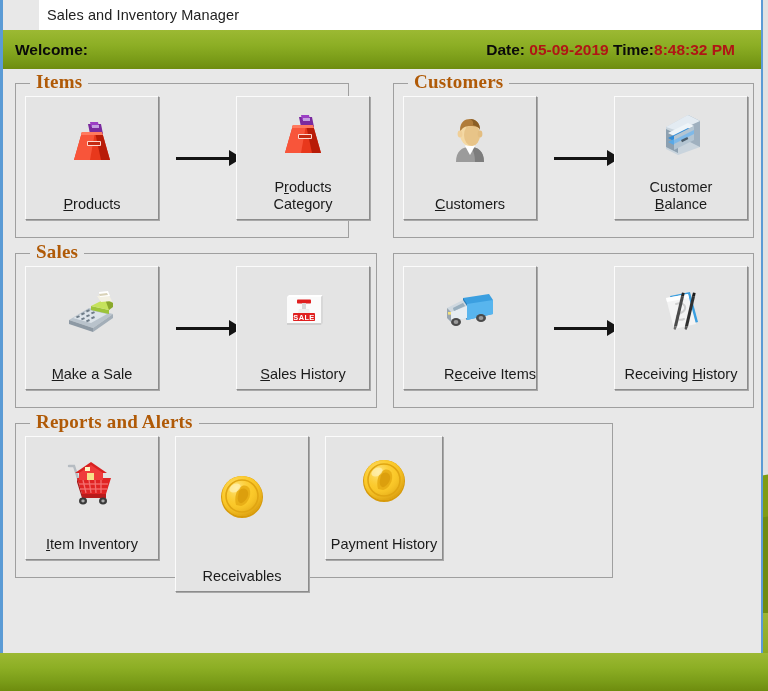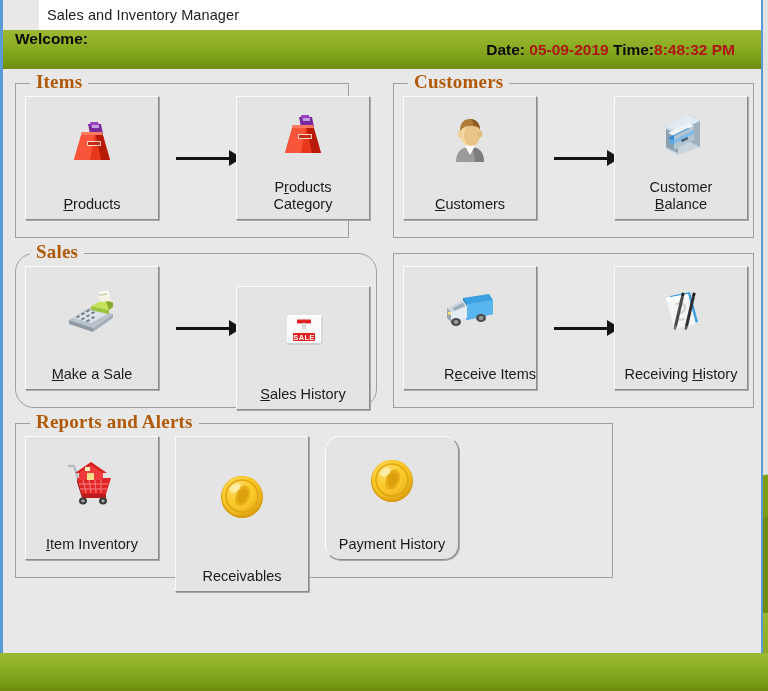--- a/index.html
+++ b/index.html
@@ -127,20 +127,21 @@
     cursor: default;
     white-space: nowrap;
   }
 
   
   #welcome-bar {
     flex: 0 0 39px;
     height: 39px;
     background: linear-gradient(to bottom, #9cb933 0%, #8cae24 40%, #7a9c18 75%, #6e8c0e 100%);
     display: flex;
+    align-items: center;
     position: relative;
     padding: 0 14px 0 12px;
   }
   #welcome-label {
     font-size: 15.5px;
     font-weight: bold;
     color: #0a0a0a;
   }
   #datetime-block {
     position: absolute;
@@ -383,21 +384,21 @@
             <polygon points="14,35 34,25 40,28 20,38" fill="#5aa9e6"></polygon>
             <polygon points="20,29 40,19 40,33 20,43" fill="#b4c5d2"></polygon>
             <polygon points="20,33 40,23 40,27 20,37" fill="#7fb9e8"></polygon>
             <rect x="27" y="33" width="7" height="2.4" fill="#4a5c6b" transform="rotate(-26 27 33)"></rect>
           </svg>
         </div>
         <div class="tile-label">Customer<br><u>B</u>alance</div>
       </div>
     </div>
 
-    <div class="group-box" style="left:12px; top:184px; width:362px; height:155px;border-radius:19px;">
+    <div class="group-box" style="left:12px; top:184px; width:362px; height:155px;">
       <div class="group-title">Sales</div>
 
       <div class="tile-btn" style="left:9px; top:12px; width:134px; height:124px;">
         <div class="tile-icon">
           <svg class="ic" width="58" height="54" viewBox="0 0 58 54">
             <polygon points="6,36 26,24 50,30 30,44" fill="#b9c3cc"></polygon>
             <polygon points="6,36 30,44 30,48 6,40" fill="#8d99a4"></polygon>
             <polygon points="30,44 50,30 50,34 30,48" fill="#a3aeb8"></polygon>
             <polygon points="10,34 26,26 44,30 28,39" fill="#dde4ea"></polygon>
             <g fill="#6e7c88">
@@ -419,21 +420,21 @@
           </svg>
         </div>
         <div class="tile-label"><u>M</u>ake a Sale</div>
       </div>
 
       <div class="arrow-connector" style="left:160px; top:66px; width:66px;">
         <div class="arrow-shaft"></div>
           <div class="arrow-head"></div>
       </div>
 
-      <div class="tile-btn" style="left:220px; top:12px; width:134px; height:124px;margin-top:20px;">
+      <div class="tile-btn" style="left:220px; top:12px; width:134px; height:124px;">
         <div class="tile-icon">
           <svg class="ic" width="52" height="52" viewBox="0 0 52 52">
             <polygon points="10,12 44,12 44,40 10,40" fill="#fbfbfb"></polygon>
             <polygon points="10,12 12,10 46,10 44,12" fill="#ffffff"></polygon>
             <polygon points="44,12 46,10 46,38 44,40" fill="#d8d8d8"></polygon>
             <rect x="10" y="38" width="34" height="2" fill="#cfcfcf"></rect>
             <rect x="20" y="14.5" width="14" height="4" fill="#e02020" rx="0.8"></rect>
             <rect x="25" y="18" width="4" height="7" fill="#d8d8d8"></rect>
             <polygon points="22,24 32,24 33,28 21,28" fill="#efefef"></polygon>
             <rect x="16" y="28" width="22" height="8" fill="#e02020" rx="0.8"></rect>
@@ -537,21 +538,21 @@
             </defs>
             <circle cx="26" cy="25" r="16" fill="none" stroke="#e0a512" stroke-width="1.6"></circle>
             <path d="M20,34 C18,27 20,18 26,15 C32,13 35,18 34,24 C33,30 29,34 25,35 Z" fill="#e8ae16" opacity="0.95"></path>
             <path d="M23,20 C26,16 31,17 32,21 C33,25 30,30 26,32 C23,33 21,29 22,25 Z" fill="#d99c0c" opacity="0.85"></path>
             <ellipse cx="19" cy="17" rx="6" ry="4" fill="#fff3bd" opacity="0.65" transform="rotate(-30 19 17)"></ellipse>
           </svg>
         </div>
         <div class="tile-label">Receivables</div>
       </div>
 
-      <div class="tile-btn" style="left:309px; top:12px; width:134px; height:124px;border-radius:15px;">
+      <div class="tile-btn" style="left:309px; top:12px; width:118px; height:124px;">
         <div class="tile-icon">
           <svg class="ic" width="52" height="52" viewBox="0 0 52 52">
             <circle cx="26" cy="26" r="21" fill="#d79a0a"></circle>
             <circle cx="26" cy="25" r="20" fill="#fbc92a"></circle>
             <circle cx="26" cy="25" r="20" fill="url(#cg2)"></circle>
             <defs>
               <radialGradient id="cg2" cx="36%" cy="30%" r="75%">
                 <stop offset="0%" stop-color="#ffe98a"></stop>
                 <stop offset="55%" stop-color="#fbc92a" stop-opacity="0.25"></stop>
                 <stop offset="100%" stop-color="#cf8f06" stop-opacity="0.75"></stop>

